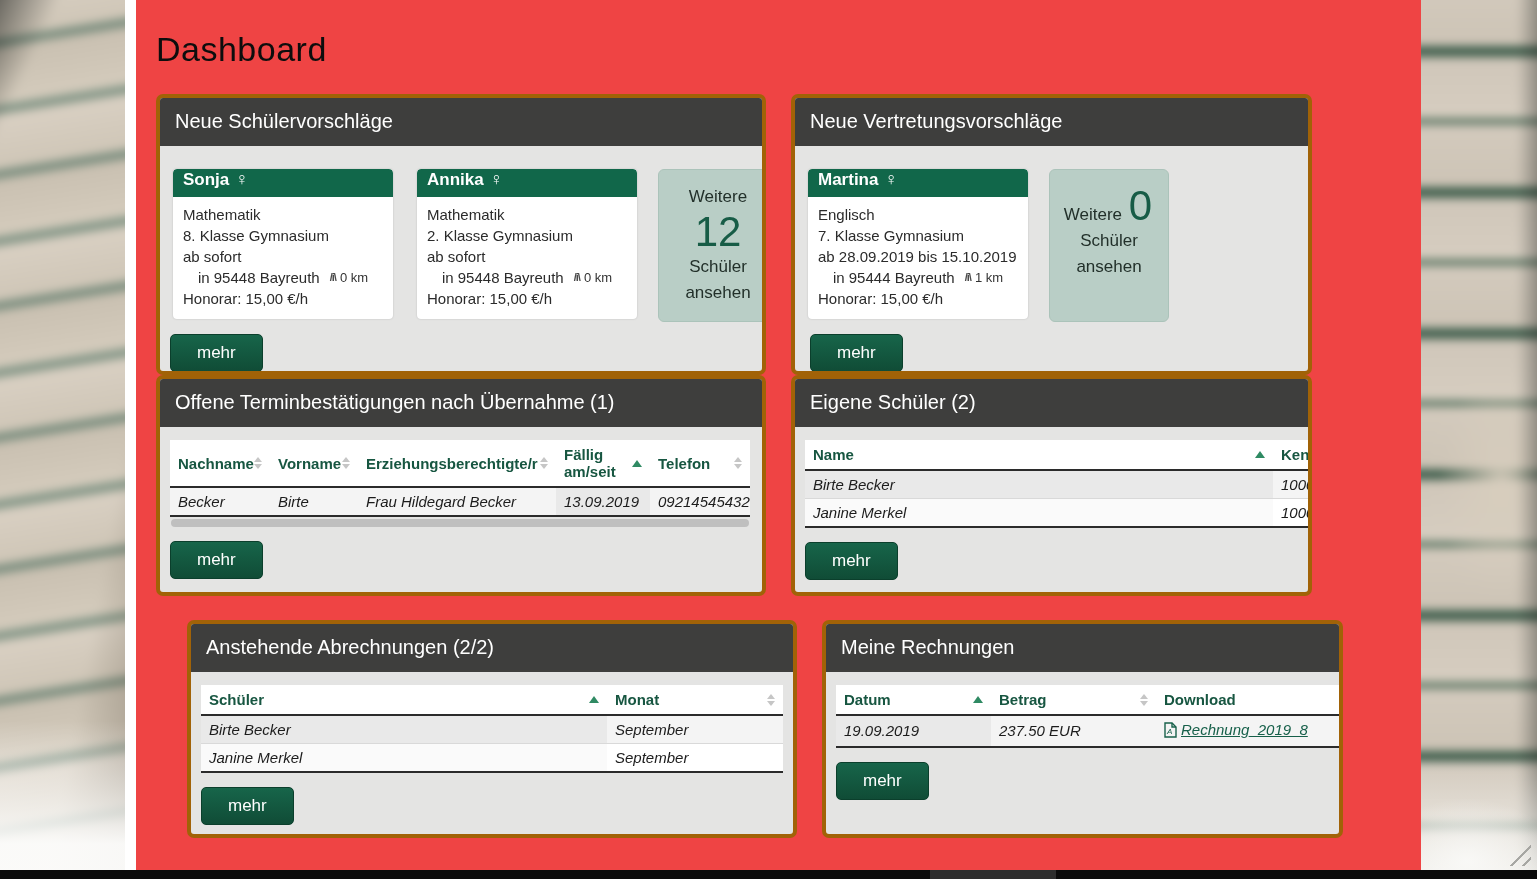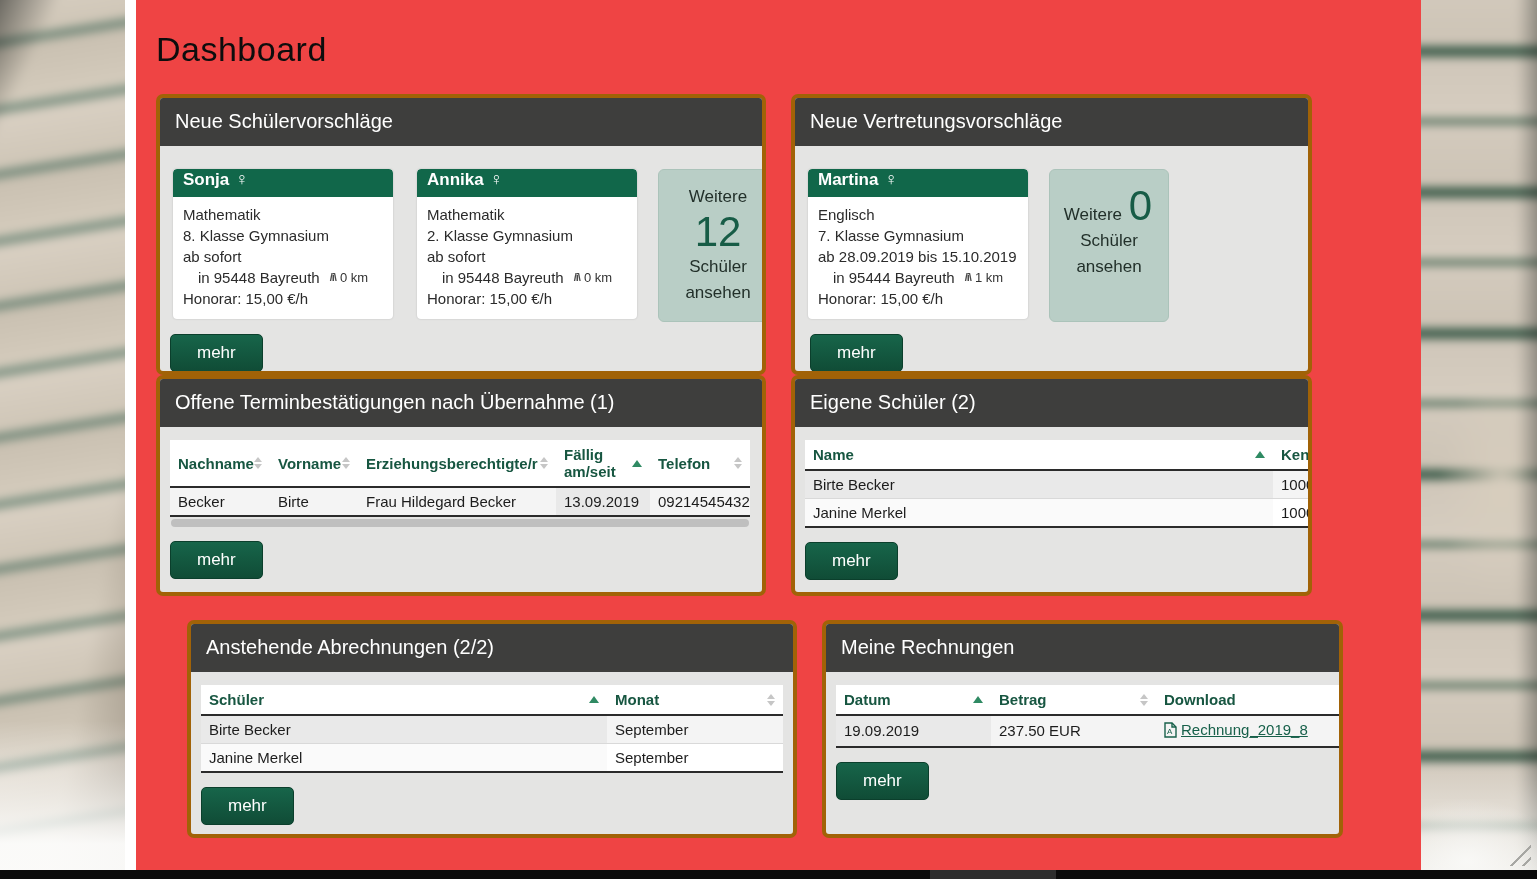--- a/index.html
+++ b/index.html
@@ -98,21 +98,21 @@
   }
   .row1 .btn{margin:12px 0 0 -3px;}
   .tbl-btn{margin:14px 0 0 0;}
 
   
   table{border-collapse:collapse;background:#fff;table-layout:fixed;}
   thead tr{border-bottom:2px solid #2b2b2b;}
   tbody tr{border-bottom:1px solid #d9d9d9;}
   tbody tr:last-child{border-bottom:2px solid #2b2b2b;}
   th{padding:6px 8px;font-size:15px;color:#175641;text-align:left;font-weight:bold;vertical-align:middle;}
-  td{padding:5px 8px;font-size:15px;color:#1c1c1c;vertical-align:middle;overflow:hidden;white-space:nowrap;}
+  td{padding:5px 8px;font-size:15px;color:#1c1c1c;vertical-align:middle;overflow:hidden;white-space:nowrap;font-style:italic;}
   tr.odd td{background:#f4f4f4;}
   tr.odd td.sorted{background:#e9e9e9;}
   tr.even td{background:#ffffff;}
   tr.even td.sorted{background:#fafafa;}
   .thf{display:flex;justify-content:space-between;align-items:center;}
   .sb{display:inline-flex;flex-direction:column;align-items:center;gap:2px;flex:none;}
   .sb .up{width:0;height:0;border-left:4px solid transparent;border-right:4px solid transparent;border-bottom:5px solid #c6c6c6;}
   .sb .dn{width:0;height:0;border-left:4px solid transparent;border-right:4px solid transparent;border-top:5px solid #c6c6c6;}
   .sa{display:inline-flex;flex:none;}
   .sa .up{width:0;height:0;border-left:5px solid transparent;border-right:5px solid transparent;border-bottom:7px solid #2f8a63;}

